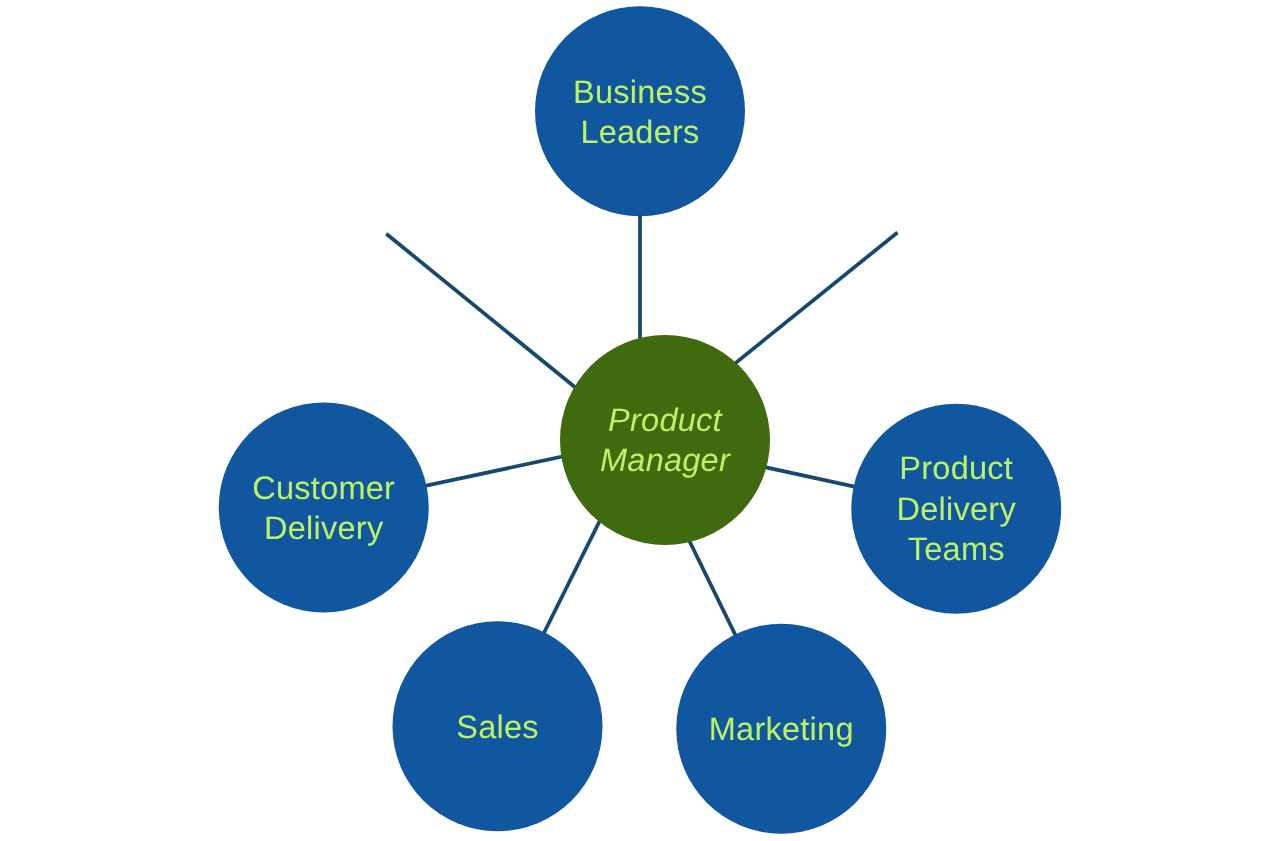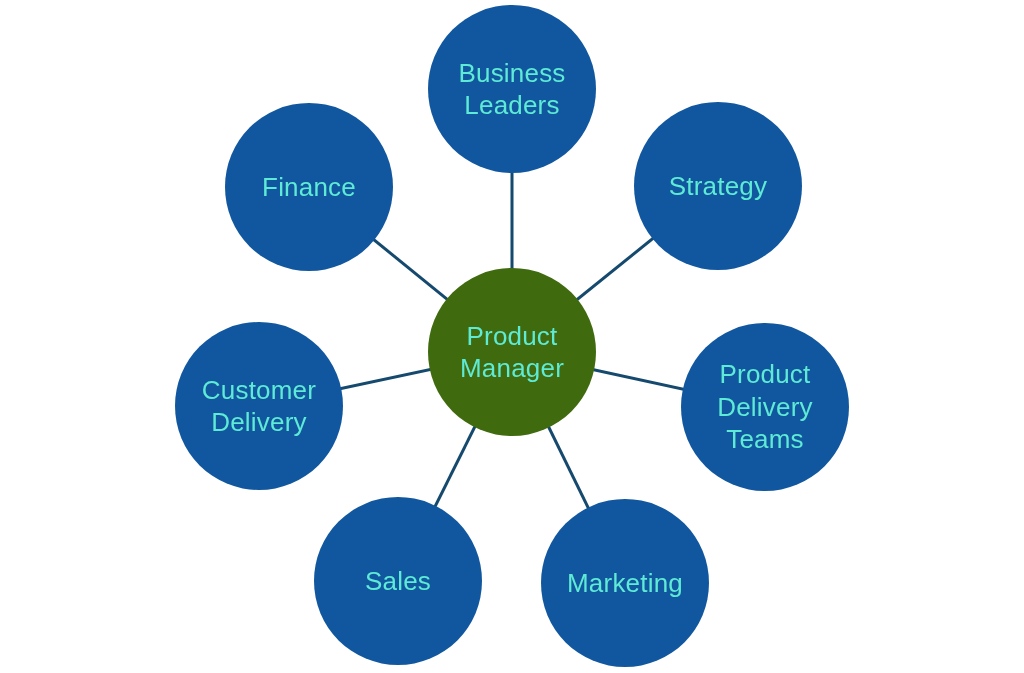--- a/index.html
+++ b/index.html
@@ -20,30 +20,30 @@
     position: absolute;
     width: 168px;
     height: 168px;
     border-radius: 50%;
     display: flex;
     align-items: center;
     justify-content: center;
     text-align: center;
     box-sizing: border-box;
     padding: 0 16px;
-    color: #5eead4;
+    color: #bef264;
     font-size: 26px;
     line-height: 1.25;
     font-weight: 400;
     letter-spacing: 0.2px;
   }
   .node.blue  { background: #11579f; }
   .node.green { background: #3f6a0e; }
 
-  .node-hub               { left: 428px; top: 268px; }
+  .node-hub               { left: 448px; top: 268px; font-style: italic; }
   .node-business-leaders  { left: 428px; top: 5px;   }
   .node-strategy          { left: 634px; top: 102px; }
   .node-finance           { left: 225px; top: 103px; }
   .node-product-delivery  { left: 681px; top: 323px; align-items: center; }
   .node-customer-service  { left: 175px; top: 322px; }
   .node-sales             { left: 314px; top: 497px; }
   .node-marketing         { left: 541px; top: 499px; }
 </style>
 </head>
 <body>
@@ -57,27 +57,21 @@
     <line x1="512" y1="352" x2="625" y2="583" stroke="#15496e" stroke-width="3"></line>
     <line x1="512" y1="352" x2="398" y2="581" stroke="#15496e" stroke-width="3"></line>
     <line x1="512" y1="352" x2="259" y2="406" stroke="#15496e" stroke-width="3"></line>
     <line x1="512" y1="352" x2="309" y2="187" stroke="#15496e" stroke-width="3"></line>
   </svg>
 
   <div class="node blue node-business-leaders">
     <span>Business Leaders</span>
   </div>
 
-  <div class="node blue node-strategy">
-    <span>Strategy</span>
-  </div>
 
-  <div class="node blue node-finance">
-    <span>Finance</span>
-  </div>
 
   <div class="node blue node-product-delivery">
     <span>Product Delivery Teams</span>
   </div>
 
   <div class="node blue node-customer-service">
     <span>Customer Delivery</span>
   </div>
 
   <div class="node blue node-marketing">

